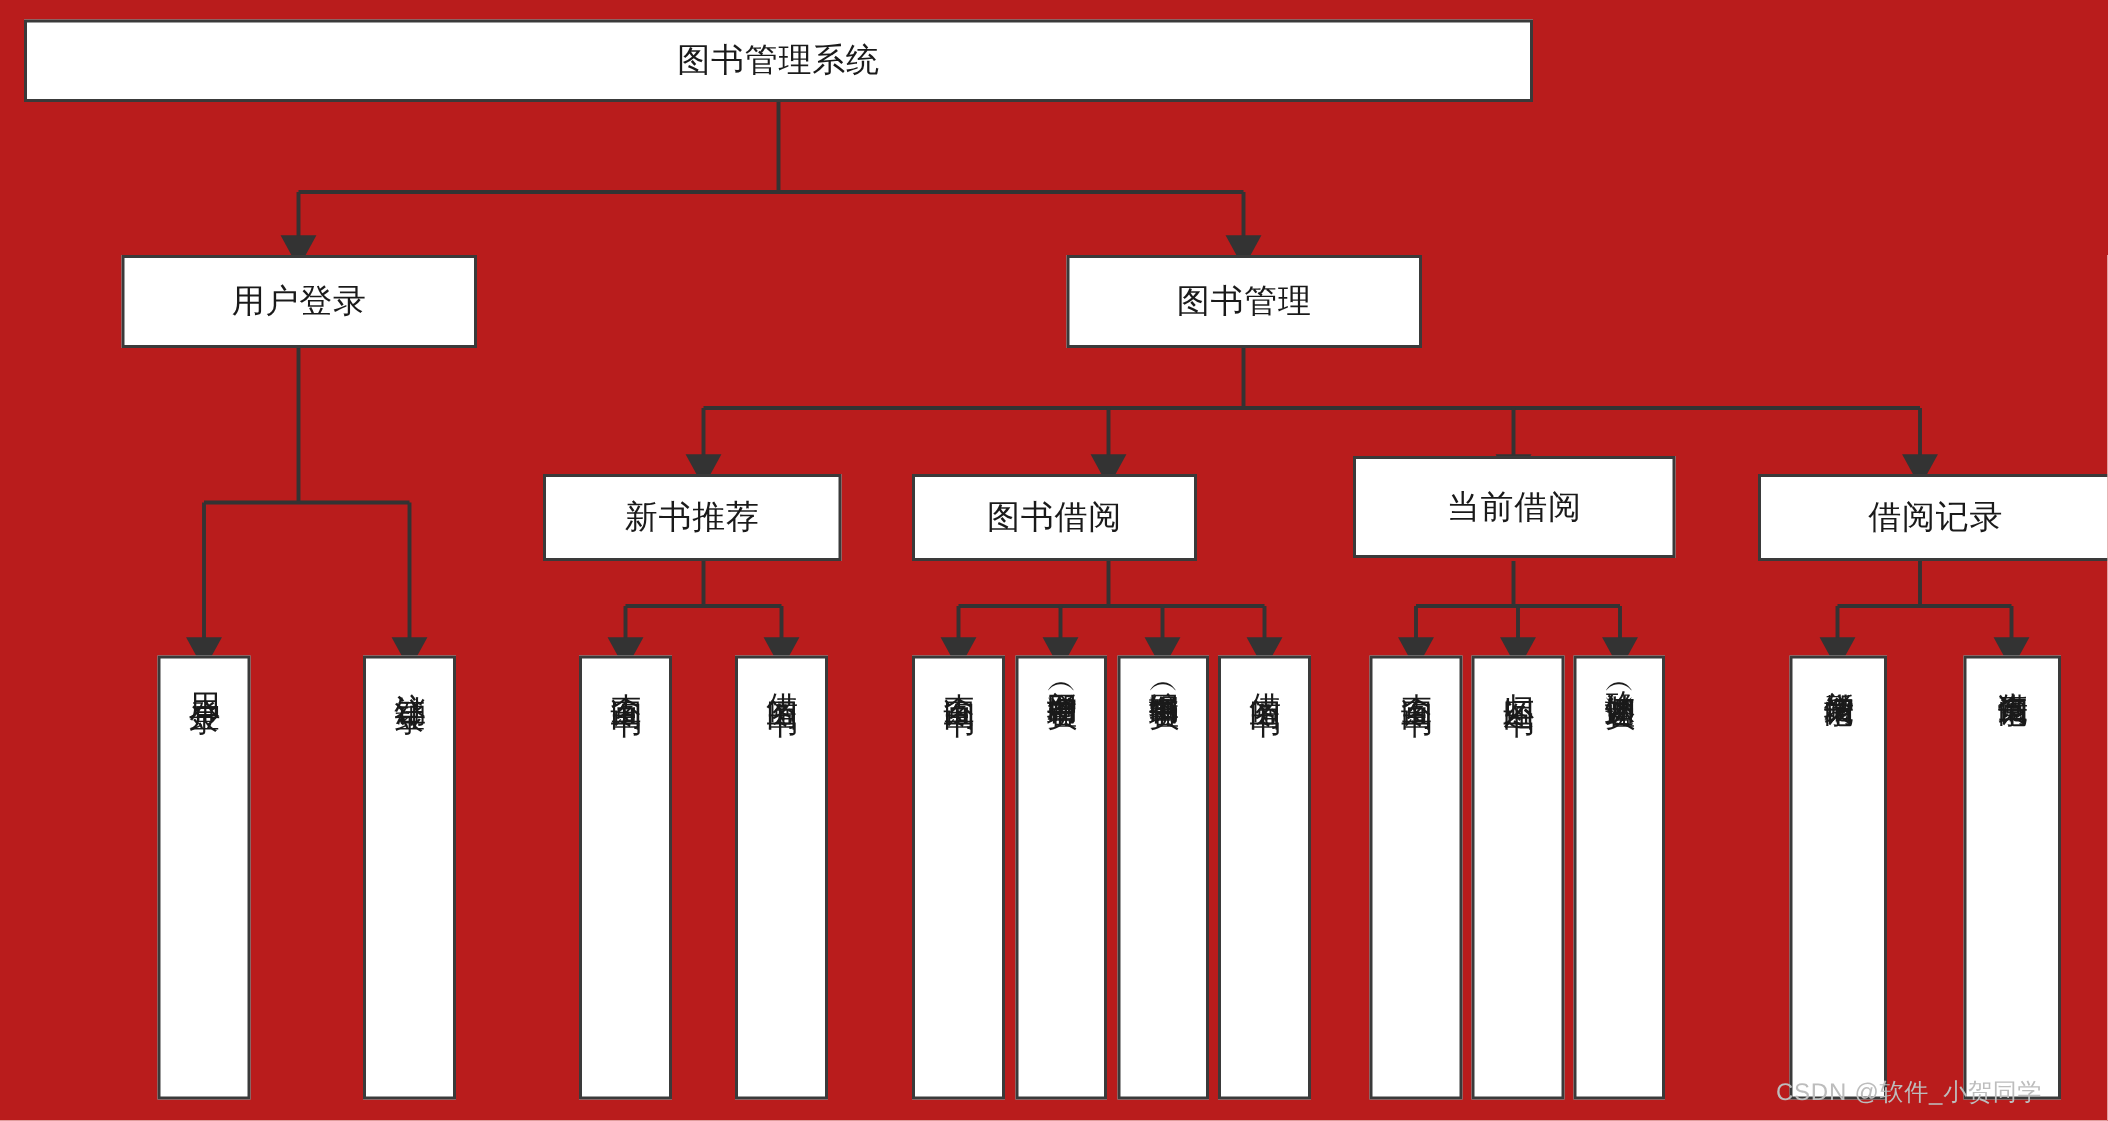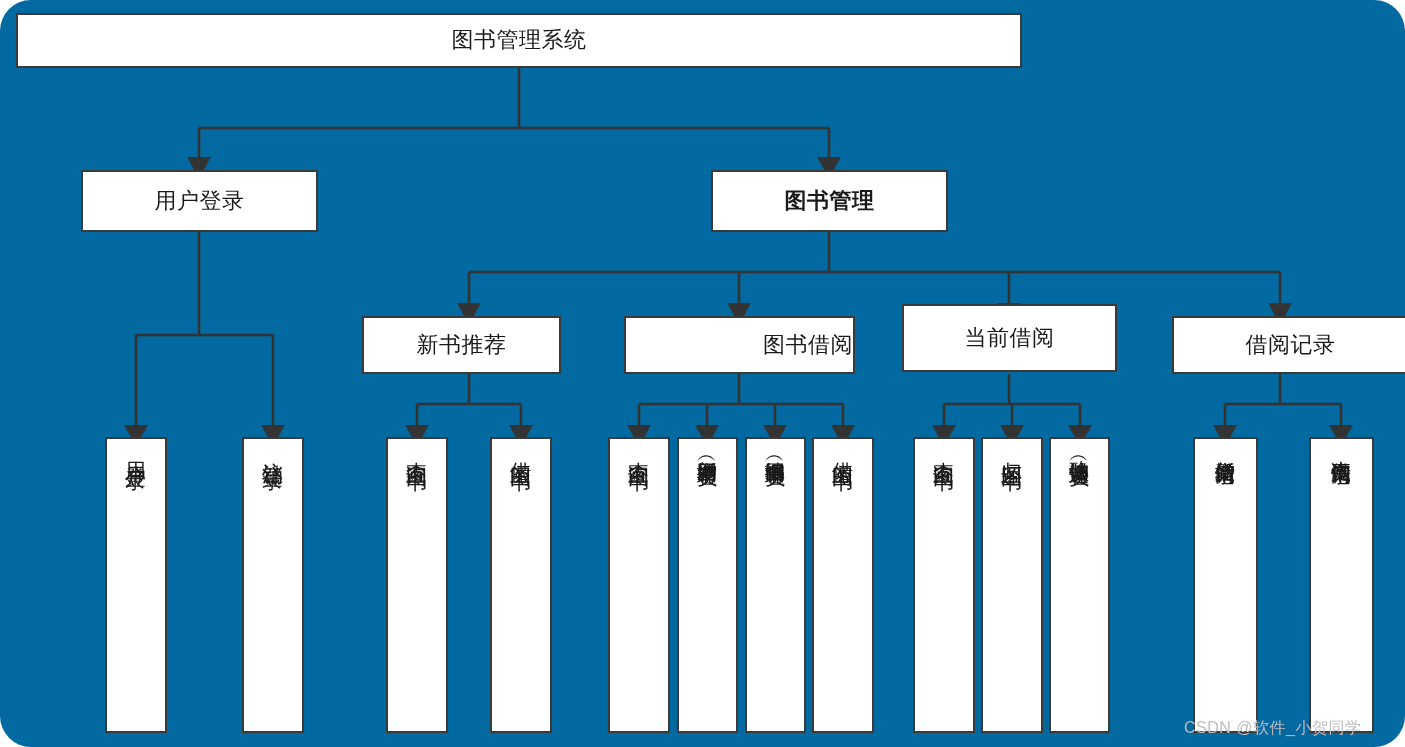--- a/index.html
+++ b/index.html
@@ -7,23 +7,22 @@
     padding: 0;
     background: #ffffff;
   }
   body {
     font-family: "Liberation Sans", "DejaVu Sans", sans-serif;
   }
   #canvas {
     position: relative;
     width: 1405px;
     height: 747px;
-    background: #0369a1;
+    background: #b91c1c;
     overflow: hidden;
-    border-radius: 31px;
   }
   svg#edges {
     position: absolute;
     left: 0;
     top: 0;
     width: 1405px;
     height: 747px;
     pointer-events: none;
   }
   .node {
@@ -126,28 +125,28 @@
     </g>
   </svg>
 
   <div class="node horiz" style="left:16px; top:13px; width:1006px; height:55px;">
     <span class="label">图书管理系统</span>
   </div>
 
   <div class="node horiz" style="left:81px; top:170px; width:237px; height:62px;">
     <span class="label">用户登录</span>
   </div>
-  <div class="node horiz" style="left:711px; top:170px; width:237px; height:62px;font-weight:bold;">
+  <div class="node horiz" style="left:711px; top:170px; width:237px; height:62px;">
     <span class="label">图书管理</span>
   </div>
 
   <div class="node horiz" style="left:362px; top:316px; width:199px; height:58px;">
     <span class="label">新书推荐</span>
   </div>
-  <div class="node horiz" style="left:624px; top:316px; width:231px; height:58px;justify-content:flex-end;">
+  <div class="node horiz" style="left:608px; top:316px; width:190px; height:58px;">
     <span class="label">图书借阅</span>
   </div>
   <div class="node horiz" style="left:902px; top:304px; width:215px; height:68px;">
     <span class="label">当前借阅</span>
   </div>
   <div class="node horiz" style="left:1172px; top:316px; width:237px; height:58px;">
     <span class="label">借阅记录</span>
   </div>
 
   <div class="node vert" style="left:105px; top:437px; width:62px; height:296px;">

